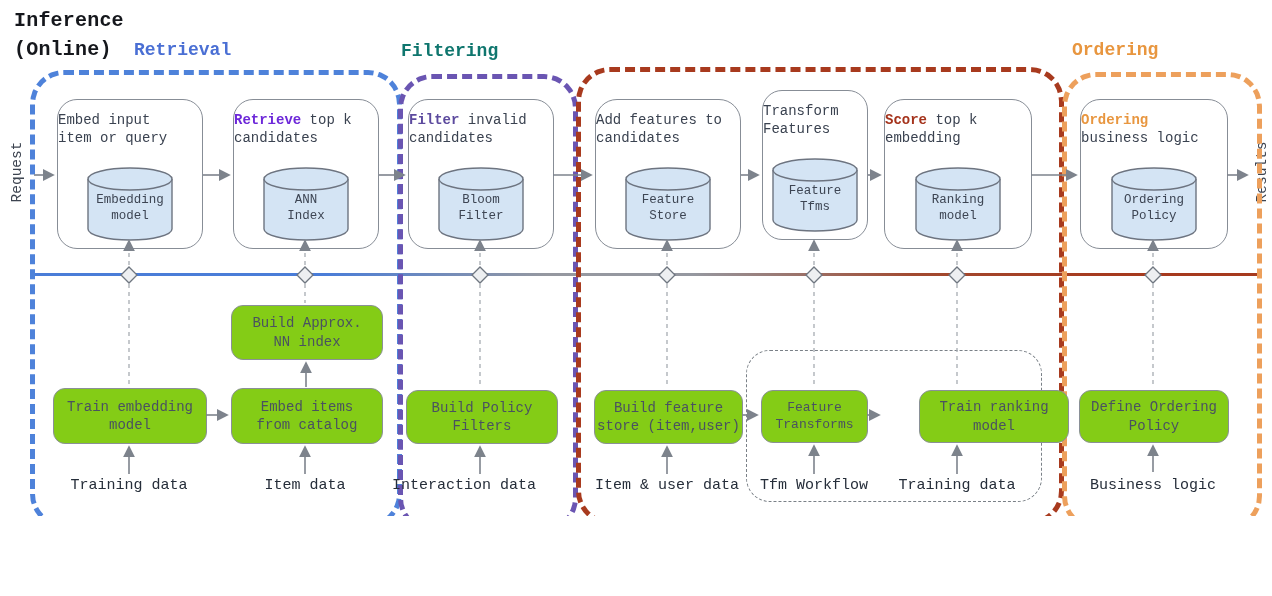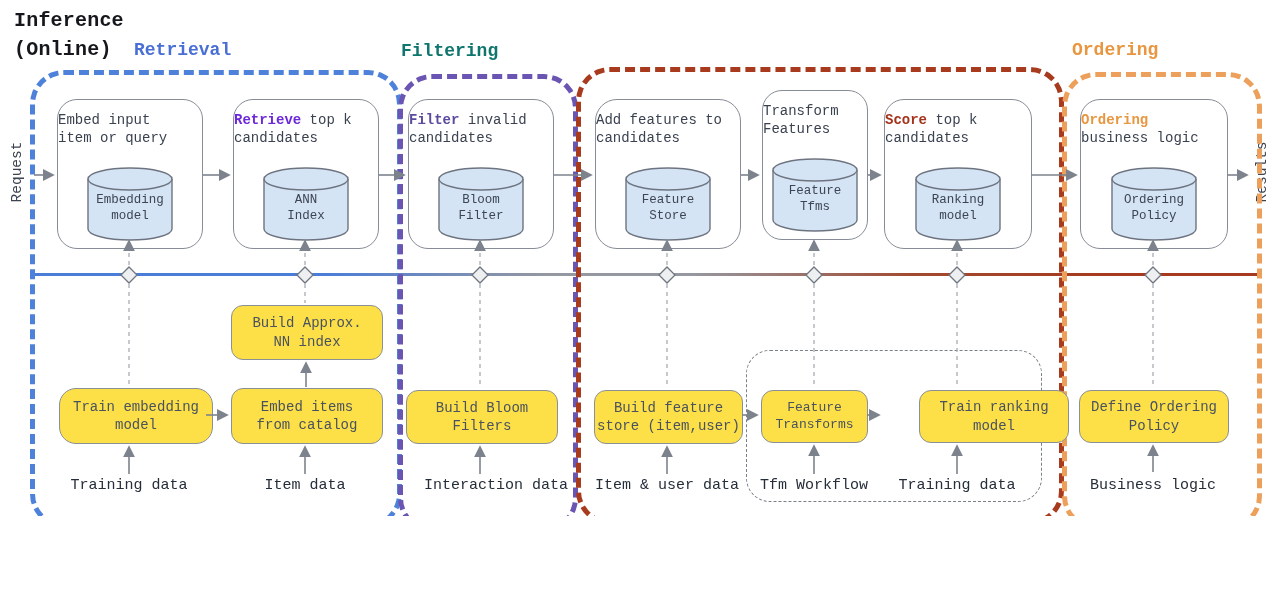--- a/index.html
+++ b/index.html
@@ -28,21 +28,21 @@
   .stage{background:#ffffff;border:1.4px solid #878d96;border-radius:20px;}
   .stage-title{padding-top:11px;font-size:14px;line-height:1.3;text-align:left;color:#3a4250;white-space:pre-line;}
   .hl{font-weight:700;}
   .hl-ret{color:#6d28d9;}
   .hl-fil{color:#5c4a9e;}
   .hl-sco{color:#a5331c;}
   .hl-ord{color:#e8963f;}
   .cyl-wrap{position:absolute;left:50%;bottom:5px;transform:translateX(-50%);width:88px;height:76px;}
   .db-label{position:absolute;top:26px;left:0;width:100%;text-align:center;font-size:12.5px;line-height:1.25;color:#3d4553;white-space:pre-line;}
   
-  .tbox{background:#fde047;border:1.3px solid #8a9097;border-radius:12px;display:flex;align-items:center;justify-content:center;
+  .tbox{background:#84cc16;border:1.3px solid #8a9097;border-radius:12px;display:flex;align-items:center;justify-content:center;
         text-align:center;font-size:14px;line-height:1.3;color:#4a5260;white-space:pre-line;}
   .tbox-sm{font-size:13px;}
   
   .subgroup{border:1.6px dashed #7a8087;border-radius:24px;background:transparent;}
   
   .dlabel{font-size:15px;color:#262e3a;text-align:center;width:170px;}
   
   .timeline{height:3px;background:linear-gradient(90deg,#4a7dd8 0%,#4a7dd8 24%,#9598a0 42%,#9598a0 54%,#a24a30 72%,#a63a1e 88%,#a63a1e 100%);}
   
   #connectors{position:absolute;left:0;top:0;pointer-events:none;}
@@ -137,21 +137,21 @@
           <path d="M2,12 L2,62 A42,11 0 0 0 86,62 L86,12" fill="#d4e4f4" stroke="#6d7480" stroke-width="1.4"></path>
           <ellipse cx="44" cy="12" rx="42" ry="11" fill="#d4e4f4" stroke="#6d7480" stroke-width="1.4"></ellipse>
         </svg>
       <div class="db-label">Feature
 Tfms</div>
     </div>
   </div>
 
   <div class="abs stage" style="left:884px;top:99px;width:146px;height:148px;">
     <div class="stage-title"><span class="hl hl-sco">Score</span><span> top k
-candidates</span></div>
+embedding</span></div>
     <div class="cyl-wrap">
       <svg width="88" height="76" viewBox="0 0 88 76">
           <path d="M2,12 L2,62 A42,11 0 0 0 86,62 L86,12" fill="#d4e4f4" stroke="#6d7480" stroke-width="1.4"></path>
           <ellipse cx="44" cy="12" rx="42" ry="11" fill="#d4e4f4" stroke="#6d7480" stroke-width="1.4"></ellipse>
         </svg>
       <div class="db-label">Ranking
 model</div>
     </div>
   </div>
 
@@ -161,40 +161,40 @@
     <div class="cyl-wrap">
       <svg width="88" height="76" viewBox="0 0 88 76">
           <path d="M2,12 L2,62 A42,11 0 0 0 86,62 L86,12" fill="#d4e4f4" stroke="#6d7480" stroke-width="1.4"></path>
           <ellipse cx="44" cy="12" rx="42" ry="11" fill="#d4e4f4" stroke="#6d7480" stroke-width="1.4"></ellipse>
         </svg>
       <div class="db-label">Ordering
 Policy</div>
     </div>
   </div>
 
-  <div class="abs tbox" style="left:59px;top:388px;width:152px;height:54px;border-radius:17px;">Train embedding
+  <div class="abs tbox" style="left:53px;top:388px;width:152px;height:54px;">Train embedding
 model</div>
   <div class="abs tbox" style="left:231px;top:388px;width:150px;height:54px;">Embed items
 from catalog</div>
   <div class="abs tbox" style="left:231px;top:305px;width:150px;height:53px;">Build Approx.
 NN index</div>
-  <div class="abs tbox" style="left:406px;top:390px;width:150px;height:52px;">Build Bloom
+  <div class="abs tbox" style="left:406px;top:390px;width:150px;height:52px;">Build Policy
 Filters</div>
   <div class="abs tbox" style="left:594px;top:390px;width:147px;height:52px;">Build feature
 store (item,user)</div>
   <div class="abs tbox tbox-sm" style="left:761px;top:390px;width:105px;height:51px;">Feature
 Transforms</div>
   <div class="abs tbox" style="left:919px;top:390px;width:148px;height:51px;">Train ranking
 model</div>
   <div class="abs tbox" style="left:1079px;top:390px;width:148px;height:51px;">Define Ordering
 Policy</div>
 
   <div class="abs dlabel" style="left:44px;top:477px;">Training data</div>
   <div class="abs dlabel" style="left:220px;top:477px;">Item data</div>
-  <div class="abs dlabel" style="left:411px;top:477px;">Interaction data</div>
+  <div class="abs dlabel" style="left:379px;top:477px;">Interaction data</div>
   <div class="abs dlabel" style="left:582px;top:477px;">Item &amp; user data</div>
   <div class="abs dlabel" style="left:729px;top:477px;">Tfm Workflow</div>
   <div class="abs dlabel" style="left:872px;top:477px;">Training data</div>
   <div class="abs dlabel" style="left:1068px;top:477px;">Business logic</div>
 
   <svg id="connectors" width="1272" height="596">
     <defs>
       <marker id="arr" viewBox="0 0 10 10" refX="8.5" refY="5" markerWidth="7.5" markerHeight="7.5" orient="auto-start-reverse">
         <path d="M0,0 L10,5 L0,10 Z" fill="#7d838c"></path>
       </marker>

